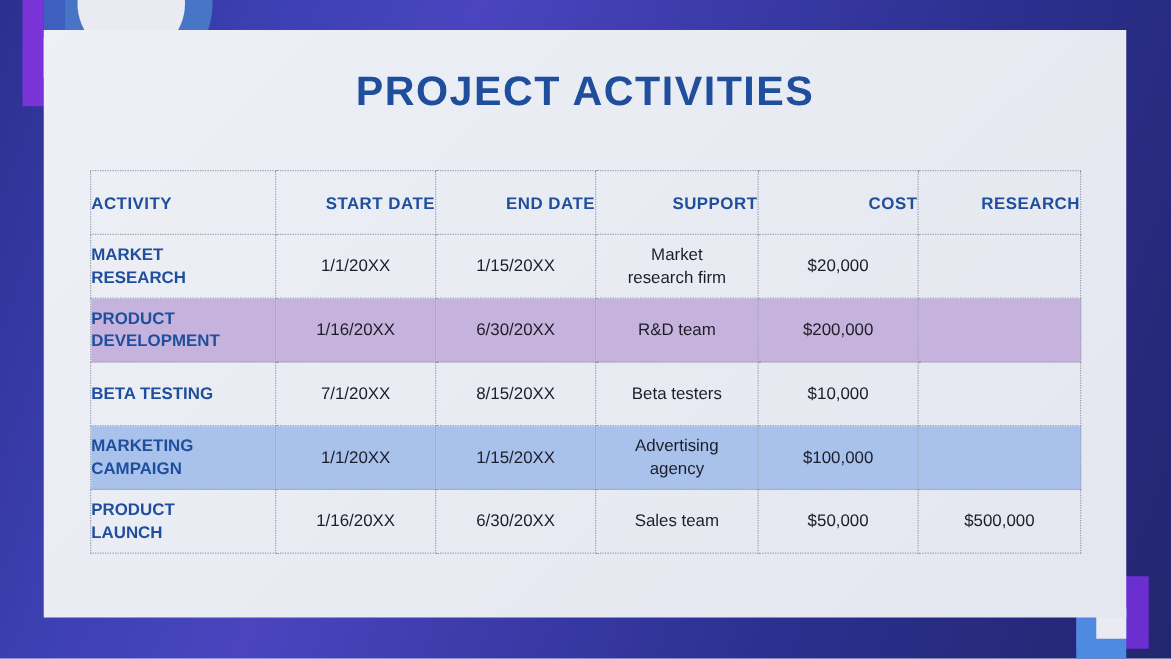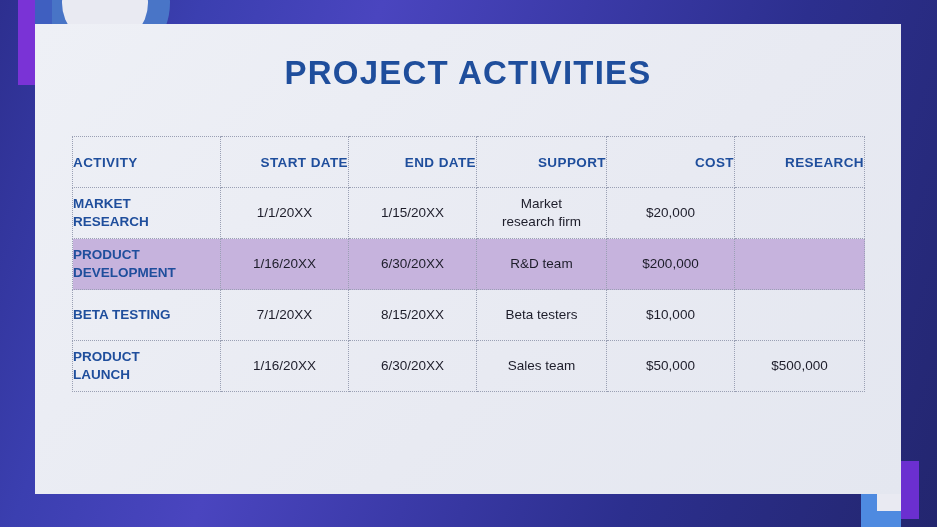--- a/index.html
+++ b/index.html
@@ -231,20 +231,34 @@
           </td>
           <td class="data-cell">7/1/20XX</td>
           <td class="data-cell">8/15/20XX</td>
           <td class="data-cell">
             <span class="nowrap-2">Beta testers</span>
           </td>
           <td class="data-cell">$10,000</td>
           <td class="data-cell"></td>
         </tr>
 
+        <tr class="row-blue">
+          <td class="activity-cell">
+            <span class="nowrap-2">MARKETING</span>
+            <span class="nowrap-2">CAMPAIGN</span>
+          </td>
+          <td class="data-cell">1/1/20XX</td>
+          <td class="data-cell">1/15/20XX</td>
+          <td class="data-cell">
+            <span class="nowrap-2">Advertising</span>
+            <span class="nowrap-2">agency</span>
+          </td>
+          <td class="data-cell">$100,000</td>
+          <td class="data-cell"></td>
+        </tr>
 
         <tr class="row-plain">
           <td class="activity-cell">
             <span class="nowrap-2">PRODUCT</span>
             <span class="nowrap-2">LAUNCH</span>
           </td>
           <td class="data-cell">1/16/20XX</td>
           <td class="data-cell">6/30/20XX</td>
           <td class="data-cell">
             <span class="nowrap-2">Sales team</span>

